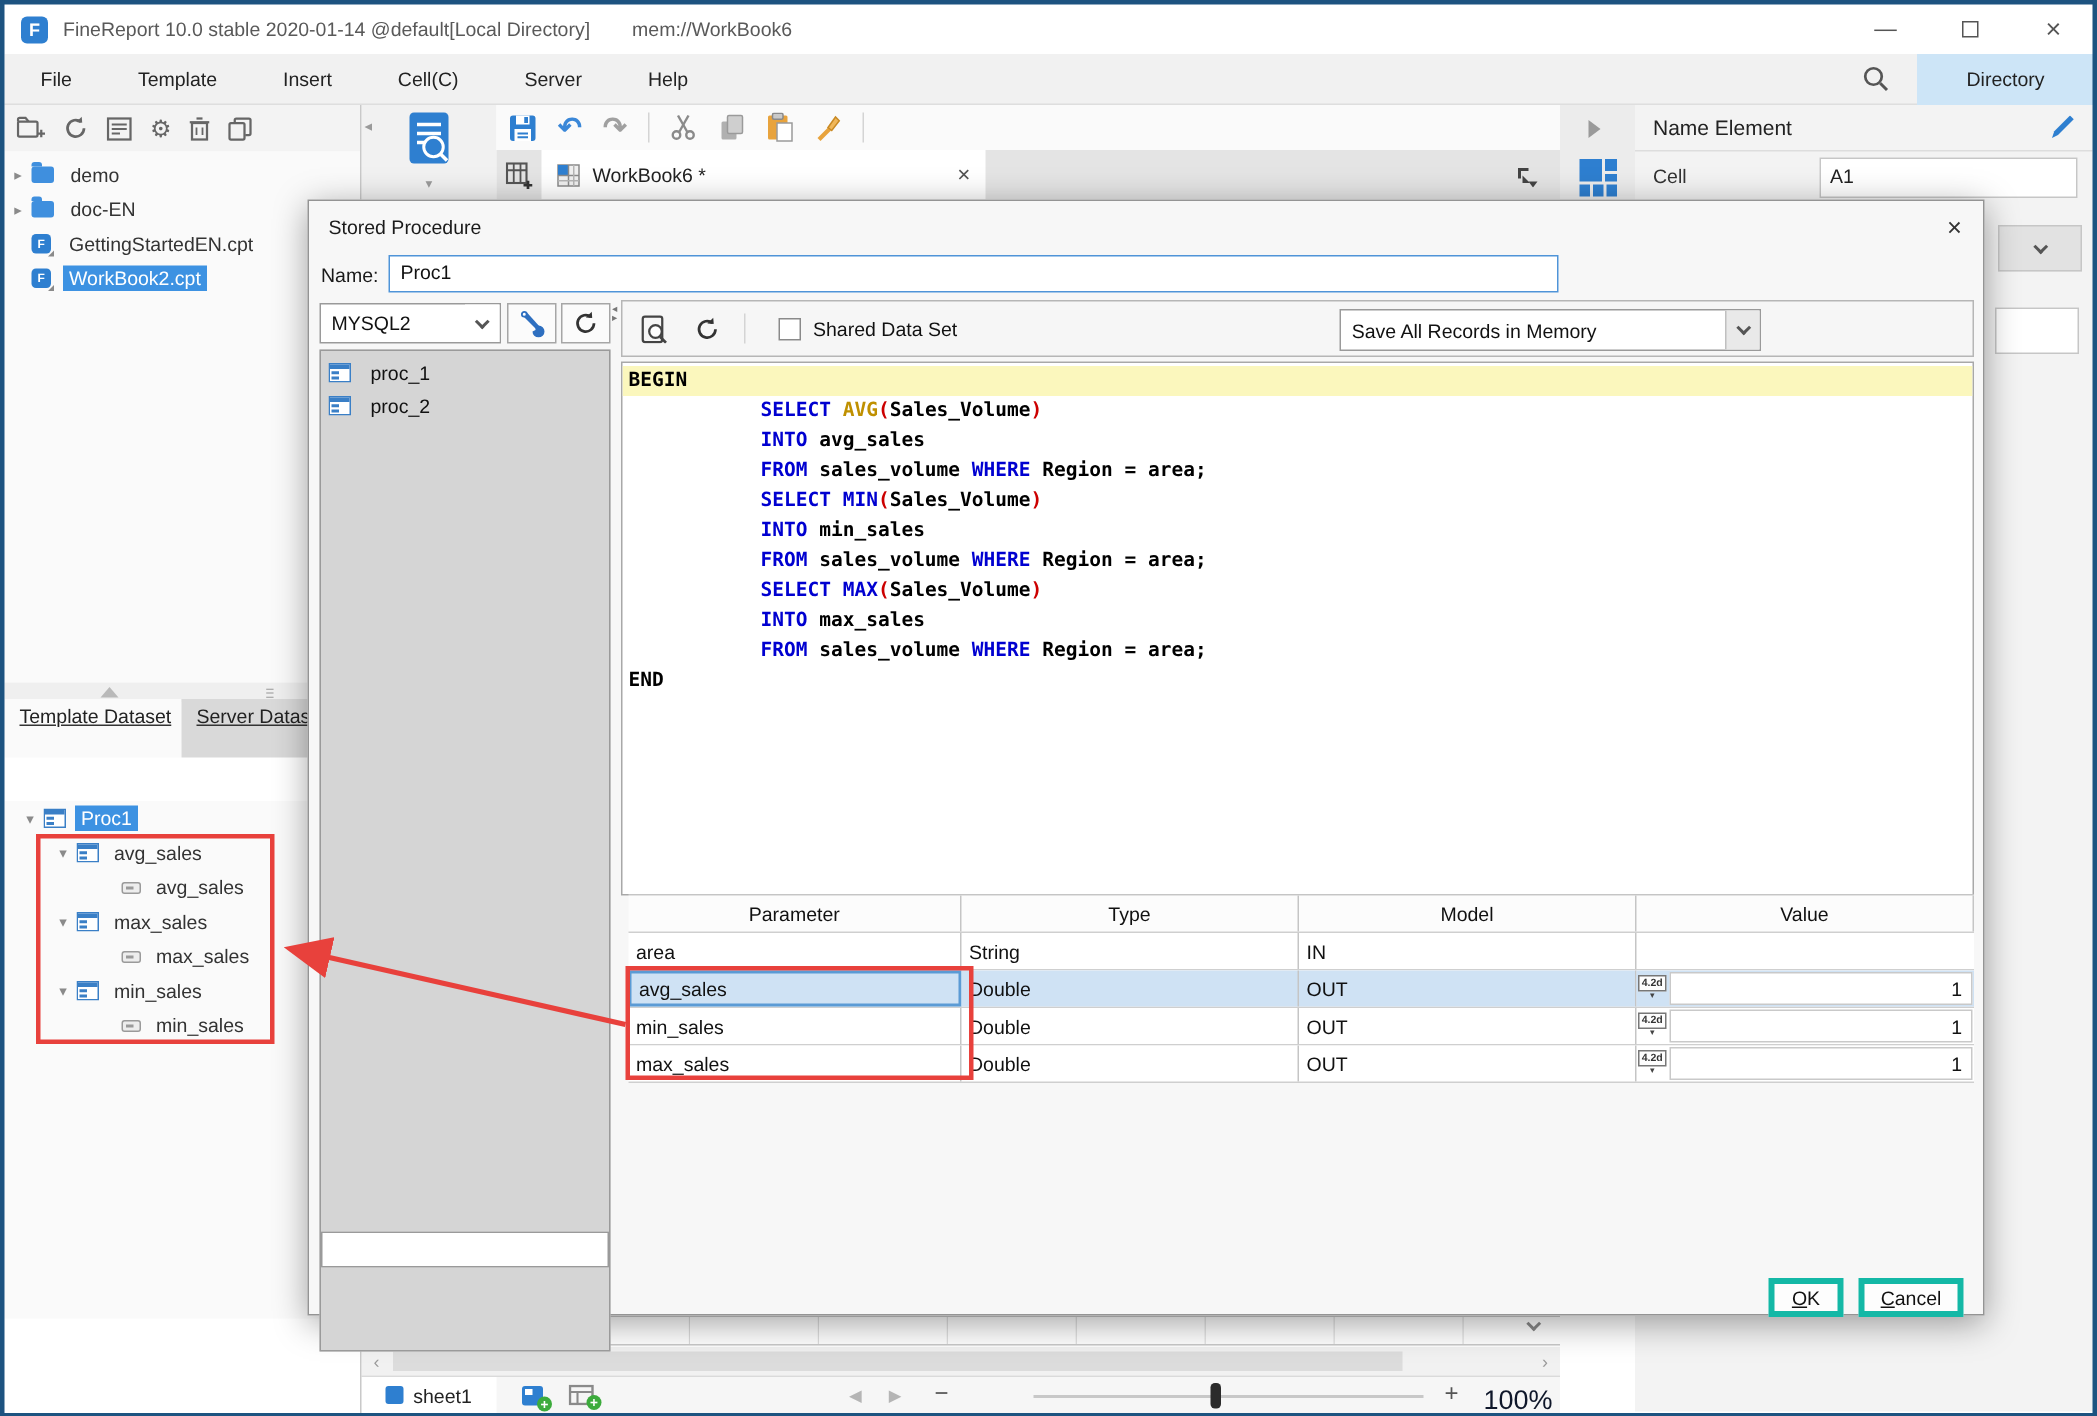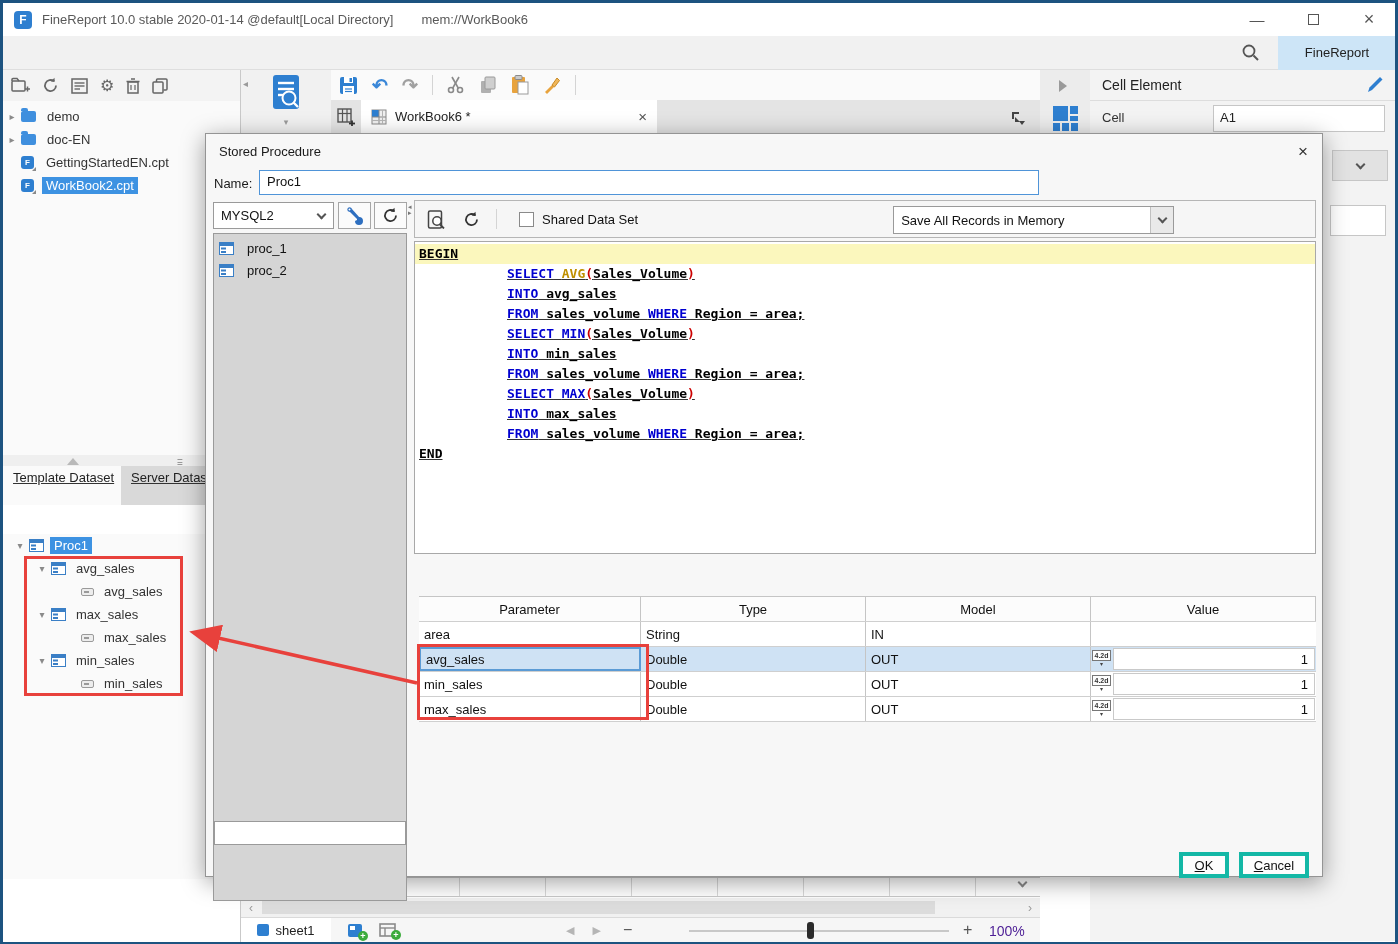--- a/index.html
+++ b/index.html
@@ -87,21 +87,21 @@
   #statusbar { left:241px; top:917px; width:799px; height:25px; background:#f6f6f6; border-top:1px solid #dadada; display:flex; align-items:center; }
   #sheet-tab { width:90px; height:25px; background:#fff; display:flex; align-items:center; justify-content:center; gap:6px; color:#222; }
   .sheet-ico { width:12px; height:12px; background:#2e7fd0; border-radius:2px; }
   .addbtn { position:relative; margin-left:16px; }
   .addbtn .plus { position:absolute; right:-5px; bottom:-3px; width:10px; height:10px; background:#3cab3c; border-radius:50%; color:#fff; font-size:9px; line-height:10px; text-align:center; font-weight:bold; }
   #nav-arrows { margin-left:170px; display:flex; gap:18px; color:#b5b5b5; font-size:11px; }
   #zoom-out { margin-left:22px; color:#555; font-size:16px; }
   #zoom-track { position:absolute; left:448px; top:12px; width:260px; height:2px; background:#c8c8c8; }
   #zoom-thumb { position:absolute; left:566px; top:4px; width:7px; height:17px; background:#2b2b2b; border-radius:3px; }
   #zoom-in { position:absolute; left:722px; top:3px; color:#555; font-size:16px; }
-  #zoom-pct { position:absolute; left:748px; top:5px; color:#4c1d95; font-size:14px; }
+  #zoom-pct { position:absolute; left:748px; top:5px; color:#0f172a; font-size:18px; }
 
   
   #dialog { left:205px; top:133px; width:1118px; height:744px; background:#f7f7f7; border:1px solid #949494; box-shadow:0 5px 22px rgba(0,0,0,.38); z-index:30; }
   #dlg-title { position:absolute; left:13px; top:10px; color:#1a1a1a; }
   #dlg-close { position:absolute; right:14px; top:8px; font-size:17px; color:#333; }
   #dlg-name-label { position:absolute; left:8px; top:42px; color:#1a1a1a; }
   #dlg-name-input { position:absolute; left:53px; top:36px; width:780px; height:25px; background:#fff; border:1px solid #4f94d8; padding:3px 7px; color:#111; }
   .combo { display:flex; align-items:center; border:1px solid #9a9a9a; background:#fff; }
   .combo .txt { flex:1; padding:0 7px; color:#111; white-space:nowrap; overflow:hidden; }
   .combo .arrow-seg { width:23px; align-self:stretch; background:#e9e9e9; border-left:1px solid #c0c0c0; display:flex; align-items:center; justify-content:center; }
@@ -113,21 +113,21 @@
   #pane-split { position:absolute; left:202px; top:70px; color:#777; font-size:7px; line-height:6px; text-align:center; }
   #proc-list { position:absolute; left:7px; top:99px; width:194px; height:668px; background:#d5d5d5; border:1px solid #9a9a9a; padding:3px 2px; }
   .proc-row { height:22px; display:flex; align-items:center; padding-left:3px; gap:7px; color:#111; }
   #proc-search { position:absolute; left:8px; top:687px; width:192px; height:24px; background:#fff; border:1px solid #9a9a9a; }
 
   #sql-toolbar { position:absolute; left:208px; top:66px; width:902px; height:38px; border:1px solid #b6b6b6; background:#f6f6f6; display:flex; align-items:center; }
   #shared-checkbox { width:15px; height:15px; border:1px solid #8a8a8a; background:#fff; margin-left:22px; }
   #shared-label { margin-left:8px; color:#111; }
   #save-mode-combo { position:absolute; left:255px; top:5px; width:281px; height:28px; }
 
-  #sql-area { position:absolute; left:208px; top:107px; width:902px; height:313px; background:#fff; border:1px solid #a8a8a8; overflow:hidden; font-family:"DejaVu Sans Mono", monospace; font-size:13px; font-weight:600; padding-top:2px;text-decoration:underline; }
+  #sql-area { position:absolute; left:208px; top:107px; width:902px; height:356px; background:#fff; border:1px solid #a8a8a8; overflow:hidden; font-family:"DejaVu Sans Mono", monospace; font-size:13px; font-weight:600; padding-top:2px; }
   .code-line { height:20px; line-height:20px; white-space:pre; padding-left:4px; color:#000; }
   .code-line.hl { background:#fbf7bd; }
   .code-line.indent { padding-left:92px; }
   .tok.kw { color:#0000d0; }
   .tok.fn { color:#bf9000; }
   .tok.paren { color:#cc0000; }
 
   #table-caption-row { position:absolute; left:208px; top:427px; width:902px; height:31px; border-bottom:1px solid #b5b5b5; display:flex; align-items:center; }
   #table-caption { margin-left:9px; color:#111; }
 
@@ -175,27 +175,35 @@
     <div id="win-controls">
       <div class="win-btn" id="minimize-btn">—</div>
       <div class="win-btn" id="maximize-btn">
           <span></span>
         </div>
       <div class="win-btn" id="close-btn" style="font-size:18px;">×</div>
     </div>
   </div>
 
   <div class="abs" id="menubar">
+    <div id="menu-items">
+        <div class="menu-item">File</div>
+        <div class="menu-item">Template</div>
+        <div class="menu-item">Insert</div>
+        <div class="menu-item">Cell(C)</div>
+        <div class="menu-item">Server</div>
+        <div class="menu-item">Help</div>
+      </div>
     <div id="menu-search">
       <svg class="ic" width="19" height="19" viewBox="0 0 19 19">
           <circle cx="8" cy="8" r="5.5" fill="none" stroke="#555" stroke-width="1.8"></circle>
           <line x1="12.5" y1="12.5" x2="17" y2="17" stroke="#555" stroke-width="2"></line>
         </svg>
     </div>
-    <div id="user-badge">FineReport</div>
+    <div id="user-badge">Directory</div>
   </div>
 
   <div class="abs" id="left-toolbar">
     <span>
         <svg class="ic" width="19" height="17" viewBox="0 0 19 17">
           <rect x="1" y="4" width="13" height="10" rx="1" fill="none" stroke="#666" stroke-width="1.5"></rect>
           <path d="M1 4 L1 2.5 a1 1 0 0 1 1-1 h4 l2 2.5" fill="none" stroke="#666" stroke-width="1.5"></path>
           <line x1="14" y1="12" x2="19" y2="12" stroke="#666" stroke-width="1.5"></line>
           <line x1="16.5" y1="9.5" x2="16.5" y2="14.5" stroke="#666" stroke-width="1.5"></line>
         </svg>
@@ -456,21 +464,21 @@
         <rect x="18" y="1" width="8" height="8" fill="#2e7fd0"></rect>
         <rect x="18" y="11" width="8" height="5" fill="#2e7fd0"></rect>
         <rect x="1" y="18" width="7" height="8" fill="#2e7fd0"></rect>
         <rect x="10" y="18" width="7" height="8" fill="#2e7fd0"></rect>
         <rect x="19" y="18" width="7" height="8" fill="#2e7fd0"></rect>
       </svg>
   </div>
 
   <div class="abs" id="right-panel">
     <div id="rp-header">
-      <span id="rp-title">Cell Element</span>
+      <span id="rp-title">Name Element</span>
       <span style="margin-left:auto;">
           <svg class="ic" width="16" height="16" viewBox="0 0 16 16">
             <path d="M1 15 l1.5-4.5 L13 0 l2.5 2.5 L5 13 z" fill="#2e7fd0"></path>
           </svg>
         </span>
     </div>
     <div id="rp-cell-row">
       <span>Cell</span>
       <div id="rp-cell-input">A1</div>
     </div>

